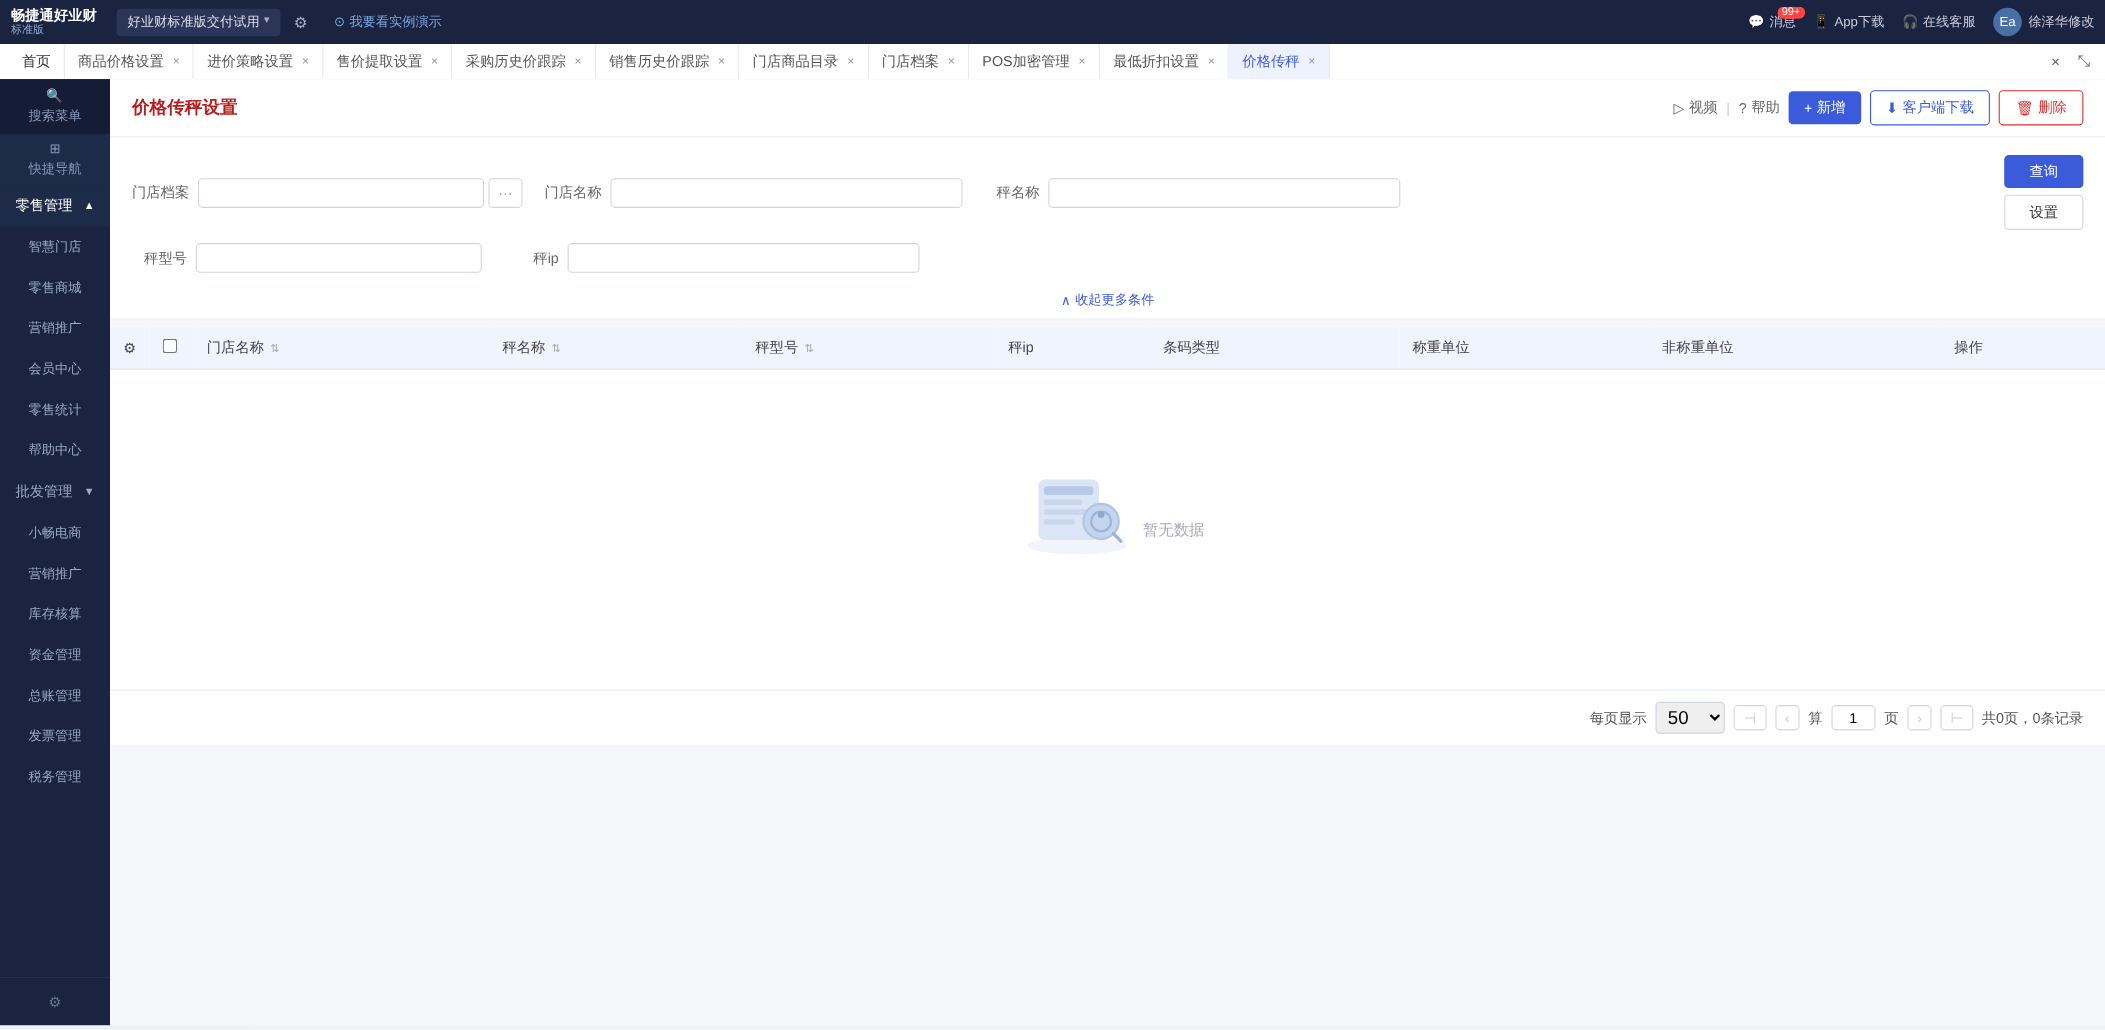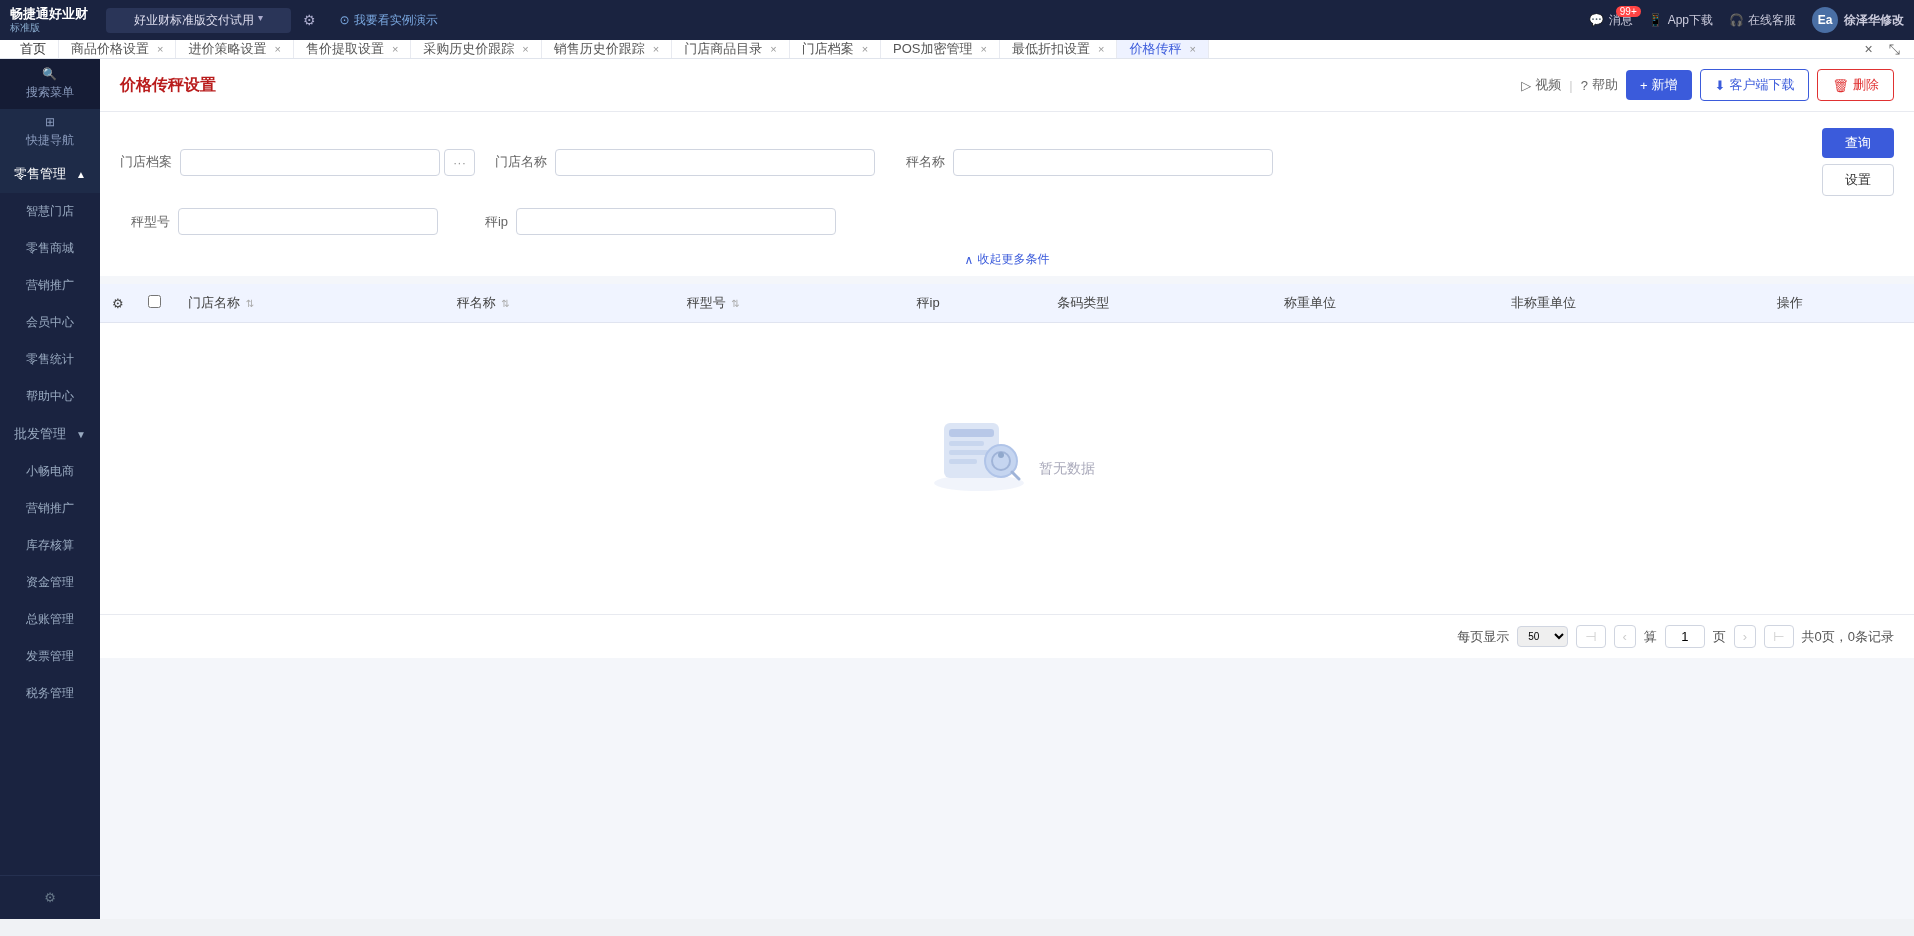--- a/index.html
+++ b/index.html
@@ -10,37 +10,37 @@
       display: flex; align-items: center; height: 40px;
       background: #1a2340; color: #fff; padding: 0 10px;
       justify-content: space-between;
     }
     .top-bar-left { display: flex; align-items: center; gap: 8px; }
     .logo-area { display: flex; flex-direction: column; font-size: 11px; color: #aac; line-height: 1.2; margin-right: 10px; }
     .logo-area .brand { font-size: 13px; font-weight: bold; color: #fff; }
     .version-tag { font-size: 10px; color: #88aacc; }
     .top-selector {
       display: flex; align-items: flex-start; gap: 4px;
-      background: #2a3558; border-radius: 4px; padding: 4px 28px; cursor: pointer; font-size: 12px; color: #dde;
+      background: #2a3558; border-radius: 4px; padding: 4px 10px; cursor: pointer; font-size: 12px; color: #dde;
     }
     .top-selector .arrow { font-size: 10px; color: #aac; }
     .settings-btn { background: none; border: none; color: #aac; cursor: pointer; font-size: 14px; padding: 4px; }
     .demo-link { display: flex; align-items: center; gap: 4px; color: #7aa8e0; font-size: 12px; cursor: pointer; margin-left: 12px; }
     .top-bar-right { display: flex; align-items: center; gap: 16px; }
     .top-action { display: flex; align-items: center; gap: 4px; cursor: pointer; color: #ccd; font-size: 12px; position: relative; }
     .badge {
       background: #ff4444; color: #fff; border-radius: 10px; font-size: 10px;
       padding: 0 4px; position: absolute; top: -6px; right: -8px; min-width: 18px; text-align: center;
     }
-    .user-area { display: flex; align-items: center; gap: 6px; color: #ccd; font-size: 12px; cursor: pointer; font-weight: bold; }
+    .user-area { display: flex; align-items: center; gap: 6px; color: #ccd; font-size: 12px; cursor: pointer; }
     .avatar { width: 26px; height: 26px; border-radius: 50%; background: #4a6fa5; display: flex; align-items: center; justify-content: center; font-size: 12px; color: #fff; }
 
     
     .tab-bar {
-      display: flex; align-items: center; height: 19px;
+      display: flex; align-items: center; height: 32px;
       background: #fff; border-bottom: 1px solid #e0e4ec;
       padding: 0 8px; overflow-x: auto; white-space: nowrap;
     }
     .tab-bar::-webkit-scrollbar { height: 3px; }
     .tab-item {
       display: inline-flex; align-items: center; gap: 4px;
       padding: 0 12px; height: 36px; cursor: pointer; font-size: 13px; color: #555;
       border-right: 1px solid #e8eaf0; flex-shrink: 0;
     }
     .tab-item.active { color: #3b5bdb; background: #eef2ff; font-weight: 500; }
@@ -139,21 +139,21 @@
     .empty-icon { font-size: 80px; color: #c5d0e6; margin-bottom: 12px; }
     .empty-text { font-size: 14px; color: #aab; }
 
     
     .pagination-bar {
       display: flex; align-items: center; justify-content: flex-end;
       padding: 10px 20px; background: #fff; border-top: 1px solid #e8eaf0;
       gap: 8px; font-size: 13px; color: #555;
     }
     .page-size-select {
-      border: 1px solid #d0d5e0; border-radius: 4px; padding: 3px 6px; font-size: 10px; cursor: pointer;
+      border: 1px solid #d0d5e0; border-radius: 4px; padding: 3px 6px; font-size: 17px; cursor: pointer;
     }
     .page-btn { background: none; border: 1px solid #d0d5e0; border-radius: 4px; padding: 3px 8px; cursor: pointer; color: #555; font-size: 13px; }
     .page-btn:disabled { color: #ccc; cursor: not-allowed; }
     .page-input { border: 1px solid #d0d5e0; border-radius: 4px; padding: 3px 6px; font-size: 13px; width: 40px; text-align: center; }
 
     
     .empty-svg { width: 120px; height: 100px; }
 
     
     .sidebar-section-item {

